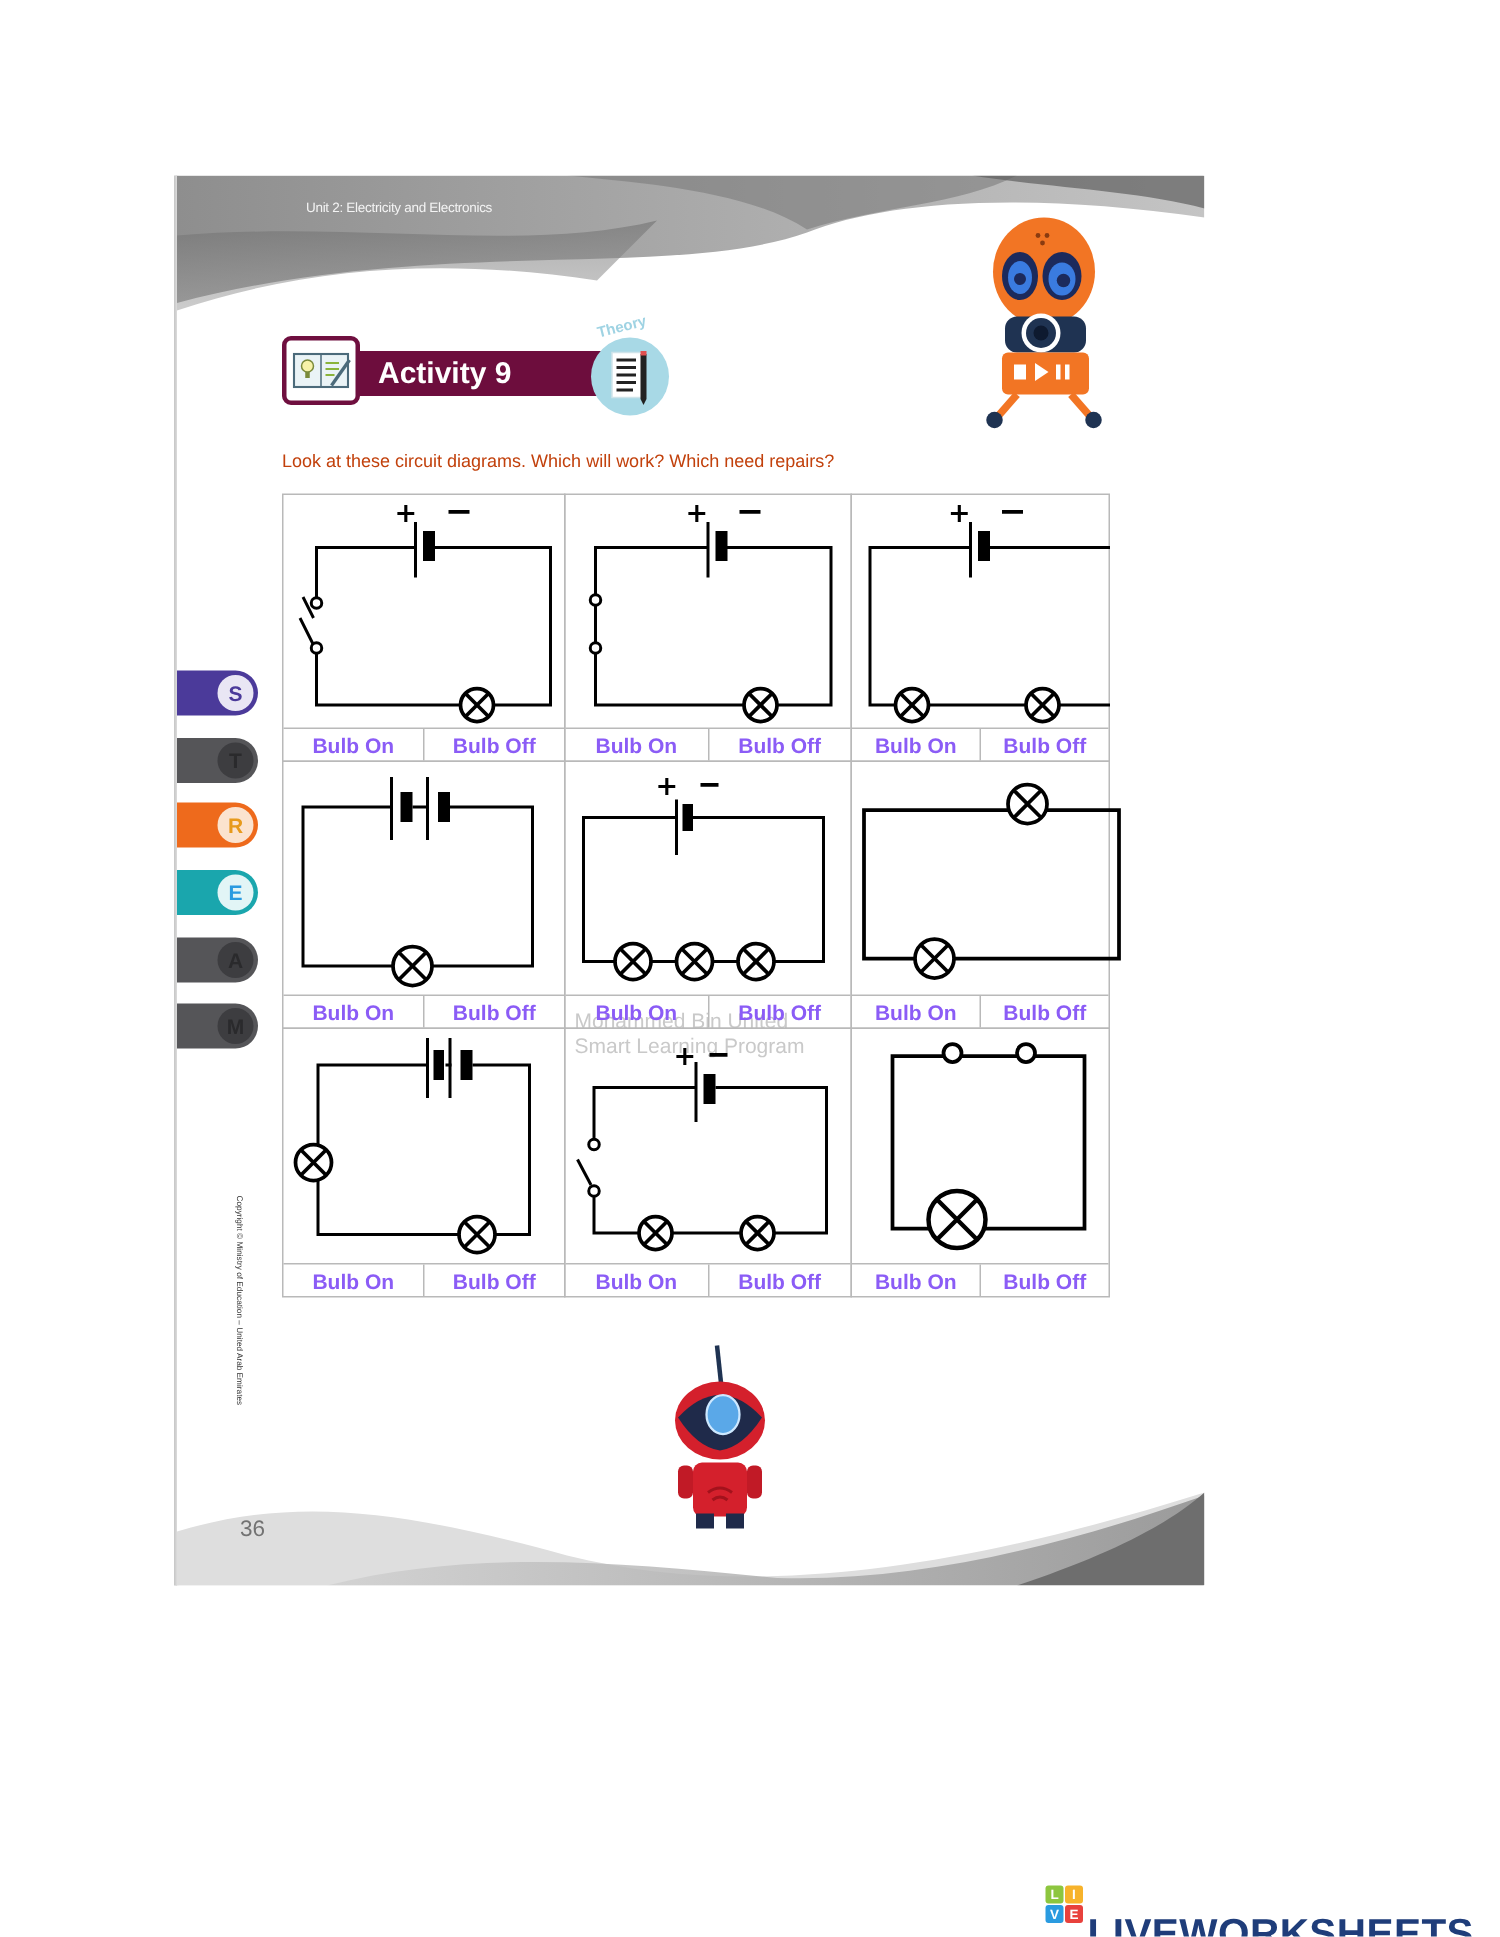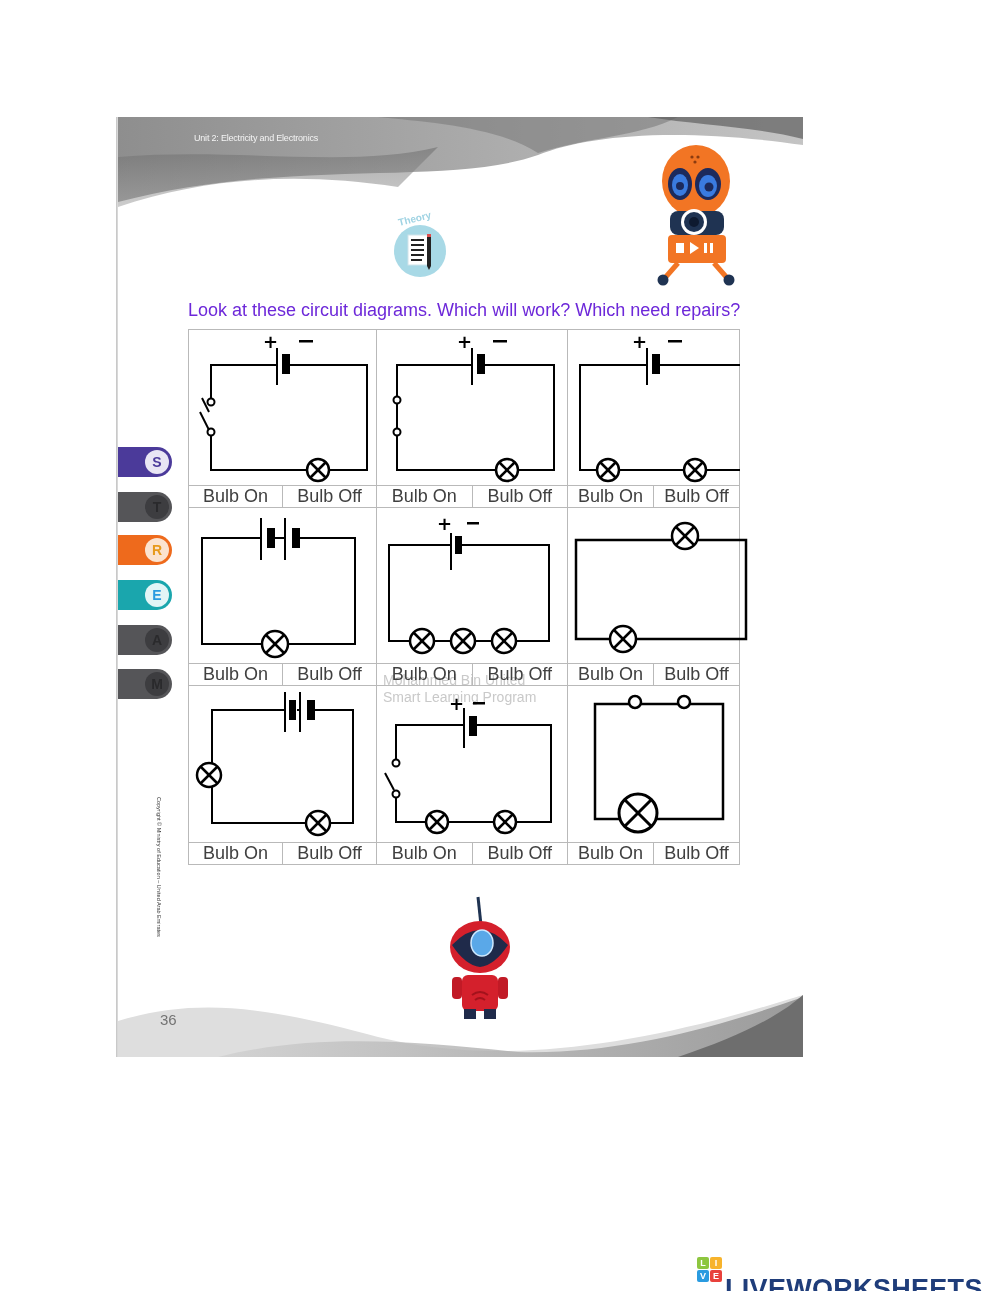--- a/index.html
+++ b/index.html
@@ -1,33 +1,33 @@
 <!DOCTYPE html>
 <html><head>
 <meta charset="utf-8">
 <style>
   html,body{margin:0;padding:0;background:#ffffff;}
   body{width:1000px;height:1291px;position:relative;overflow:hidden;font-family:"Liberation Sans","DejaVu Sans",sans-serif;}
   .page{position:absolute;left:118px;top:117px;width:685px;height:940px;background:#fff;overflow:hidden;box-shadow:-1px 0 0 #d8d8d8;}
   .page-shadow{position:absolute;left:116px;top:117px;width:3px;height:940px;background:#c9c9c9;}
   .header-art{position:absolute;left:0;top:0;width:685px;height:120px;}
-  .unit-title{position:absolute;left:60px;top:16px;font-size:9px;color:#f4f4f4;letter-spacing:-0.2px;padding-left:16px;}
+  .unit-title{position:absolute;left:70px;top:16px;font-size:9px;color:#f4f4f4;letter-spacing:-0.2px;padding-left:16px;}
   .activity-banner{position:absolute;left:70px;top:107px;width:210px;height:48px;}
   .activity-icon-box{position:absolute;left:0;top:0;width:52px;height:46px;border:3px solid #6f0f3f;border-radius:6px;background:#fff;box-sizing:border-box;}
   .activity-bar{position:absolute;left:48px;top:10px;width:172px;height:30px;background:#6d0d3d;border-radius:0 3px 3px 0;}
   .activity-label{position:absolute;left:64px;top:14px;font-size:20px;font-weight:bold;color:#fff;}
   .theory-badge{position:absolute;left:276px;top:108px;width:52px;height:52px;border-radius:50%;background:#a8d9e6;}
   .theory-text{position:absolute;left:280px;top:96px;font-size:10px;color:#9fd3e3;font-weight:bold;transform:rotate(-14deg);}
   .robot-top{position:absolute;left:528px;top:22px;width:100px;height:150px;}
-  .instruction{position:absolute;left:70px;top:183px;font-size:18px;color:#6d28d9;}
+  .instruction{position:absolute;left:70px;top:183px;font-size:12px;color:#c2410c;}
   .grid{position:absolute;left:70px;top:212px;width:552px;height:536px;}
   .cell{position:absolute;border:1px solid #b9b9b9;box-sizing:border-box;background:transparent;}
   .cell svg{position:absolute;left:0;top:0;}
   .labels{position:absolute;left:0;bottom:0;width:100%;height:22px;border-top:1px solid #b9b9b9;display:flex;box-sizing:border-box;}
-  .opt{flex:1;display:flex;align-items:center;justify-content:center;font-size:18px;color:#404040;cursor:pointer;}
+  .opt{flex:1;display:flex;align-items:center;justify-content:center;font-size:14px;color:#8b5cf6;cursor:pointer;font-weight:bold;}
   .opt + .opt{border-left:1px solid #b9b9b9;}
   .tabs{position:absolute;left:0;top:330px;width:58px;}
   .tab{position:absolute;left:0;width:54px;height:30px;border-radius:0 16px 16px 0;}
   .tab .circ{position:absolute;right:3px;top:3px;width:24px;height:24px;border-radius:50%;display:flex;align-items:center;justify-content:center;font-weight:bold;font-size:14px;}
   .copyright{position:absolute;left:38px;top:680px;font-size:5.5px;color:#333;transform-origin:left top;transform:rotate(90deg) translateY(-100%);white-space:nowrap;width:190px;}
   .footer-art{position:absolute;left:0;top:820px;width:685px;height:120px;}
   .page-number{position:absolute;left:42px;top:894px;font-size:15px;color:#737373;}
   .robot-bottom{position:absolute;left:322px;top:778px;width:80px;height:130px;}
   .watermark{position:absolute;left:265px;top:555px;width:180px;font-size:14px;line-height:17px;color:#c9c9c9;}
   .brand{position:absolute;left:697px;top:1254px;height:30px;display:flex;align-items:center;}
@@ -52,20 +52,36 @@
           <stop offset="1" stop-color="#a3a3a3"></stop>
       </linearGradient>
     </defs>
     <path d="M0 0 H685 V28 C560 10 470 18 420 38 C330 70 170 40 0 85 Z" fill="url(#hg1)"></path>
     <path d="M0 40 C120 30 230 52 320 30 L280 70 C180 55 90 60 0 90 Z" fill="url(#hg2)" opacity="0.55"></path>
     <path d="M260 0 H560 C520 20 470 20 420 36 C380 10 310 5 260 0 Z" fill="#7b7b7b" opacity="0.6"></path>
     <path d="M530 0 H685 V22 C640 10 580 8 530 0 Z" fill="#5f5f5f" opacity="0.7"></path>
   </svg>
   <div class="unit-title">Unit 2: Electricity and Electronics</div>
 
+  <div class="activity-banner">
+    <div class="activity-bar"></div>
+    <div class="activity-icon-box">
+      <svg width="46" height="40" viewBox="0 0 46 40">
+        <rect x="5" y="9" width="36" height="22" fill="#eaf3f6" stroke="#4b6a7a" stroke-width="1.4"></rect>
+        <line x1="23" y1="9" x2="23" y2="31" stroke="#4b6a7a" stroke-width="1"></line>
+        <circle cx="14" cy="17" r="4" fill="#f6f2a8" stroke="#7a8a3a" stroke-width="1"></circle>
+        <rect x="12.5" y="21" width="3" height="4" fill="#7a8a3a"></rect>
+        <line x1="26" y1="15" x2="35" y2="15" stroke="#8ab43a" stroke-width="1.2"></line>
+        <line x1="26" y1="19" x2="35" y2="19" stroke="#8ab43a" stroke-width="1.2"></line>
+        <line x1="26" y1="23" x2="32" y2="23" stroke="#8ab43a" stroke-width="1.2"></line>
+        <line x1="30" y1="30" x2="42" y2="13" stroke="#4b6a7a" stroke-width="2.2"></line>
+      </svg>
+    </div>
+    <div class="activity-label">Activity 9</div>
+  </div>
   <div class="theory-text">Theory</div>
   <div class="theory-badge">
     <svg width="52" height="52" viewBox="0 0 52 52">
       <rect x="14" y="10" width="20" height="30" fill="#fff" stroke="#cfe4ea" stroke-width="1"></rect>
       <g stroke="#222" stroke-width="2">
         <line x1="17" y1="15" x2="30" y2="15"></line>
           <line x1="17" y1="20" x2="30" y2="20"></line>
         <line x1="17" y1="25" x2="30" y2="25"></line>
           <line x1="17" y1="30" x2="30" y2="30"></line>
           <line x1="17" y1="35" x2="28" y2="35"></line>

